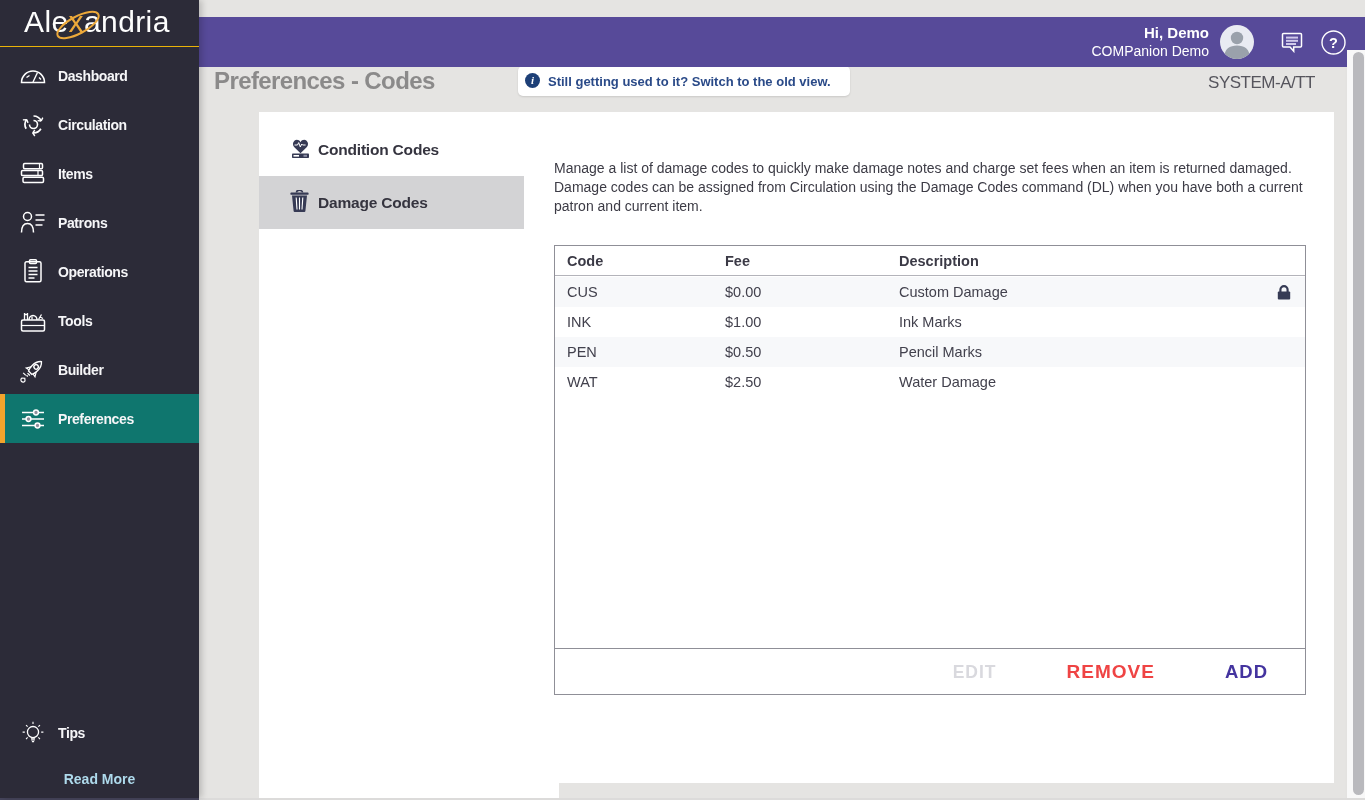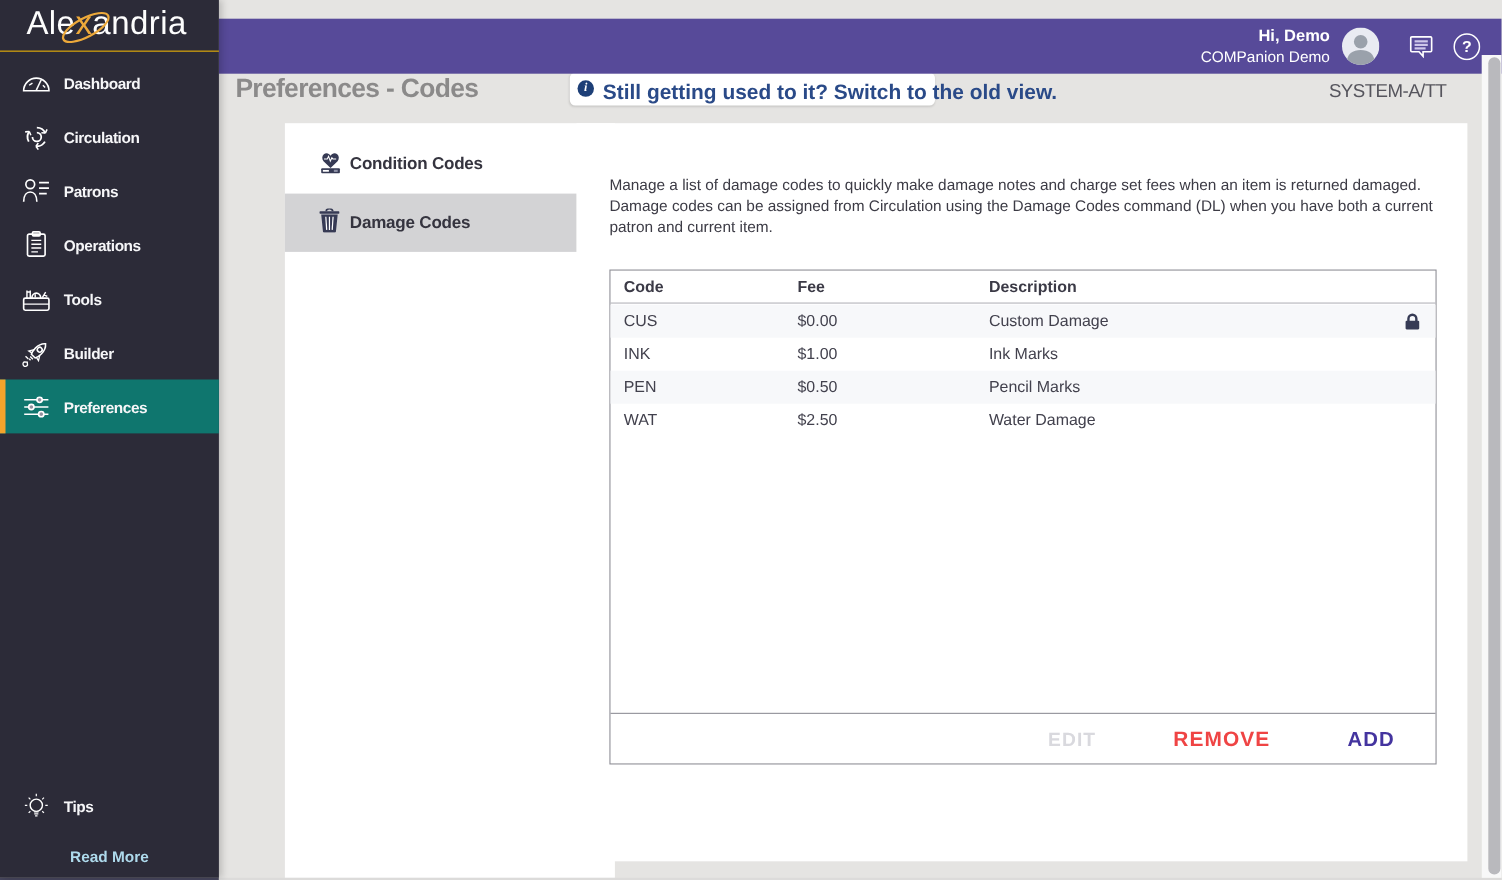--- a/index.html
+++ b/index.html
@@ -26,21 +26,21 @@
 #hiname .l1 { font-size:15px; font-weight:700; line-height:18px; }
 #hiname .l2 { font-size:14px; font-weight:400; line-height:19px; }
 #avatar { position:absolute; right:111px; top:8px; width:34px; height:34px; }
 #chatic { position:absolute; right:62px; top:15px; }
 #helpic { position:absolute; right:19px; top:13px; }
 
 
 #content { position:absolute; left:199px; top:50px; width:1148px; height:748px; background:#e5e4e2; box-shadow:inset 0 6px 6px -5px rgba(0,0,0,0.22); }
 #title { position:absolute; left:15px; top:17px; font-size:24px; font-weight:700; color:#8b8a8a; letter-spacing:-0.6px; }
 #pill { position:absolute; left:319px; top:16px; width:332px; height:30px; background:#fff; border-radius:5px; box-shadow:0 1px 2px rgba(0,0,0,0.12); }
-#pill .t { position:absolute; left:30px; top:7.5px; font-size:19px; font-weight:700; color:#2a4a88; white-space:nowrap; }
+#pill .t { position:absolute; left:30px; top:7.5px; font-size:13px; font-weight:700; color:#2a4a88; white-space:nowrap; }
 #pill .i { position:absolute; left:7px; top:7px; width:15px; height:15px; border-radius:50%; background:#1d3f77; color:#fff; font-size:11px; font-weight:700; font-family:"Liberation Serif",serif; font-style:italic; text-align:center; line-height:15px; }
 #system { position:absolute; right:32px; top:23px; font-size:17px; letter-spacing:-0.5px; font-weight:400; color:#56555d; }
 
 #lpanel { position:absolute; left:15px; top:62px; width:300px; height:686px; background:#fff;margin-left:45px; }
 .prow { position:relative; width:300px; height:53px; }
 .prow .ic { position:absolute; left:31px; top:50%; transform:translateY(-50%); }
 .prow .lb { position:absolute; left:59px; top:50%; transform:translateY(-50%); font-size:15.5px; font-weight:700; color:#35343f; letter-spacing:-0.2px; }
 .prow.sel { background:#d3d3d5; }
 
 #rpanel { position:absolute; left:325px; top:62px; width:810px; height:671px; background:#fff; }
@@ -213,20 +213,32 @@
             <path d="M20.2,9 l1.6,-3.4 M20.2,9 l-3.6,-0.4" stroke-width="1.4"></path>
           </g>
           <path d="M12.5,8.5 a4,4 0 1 1 -4,4" stroke-width="1.6"></path>
         </svg>
       </div>
       <div class="lb">Circulation</div>
     </div>
     <div class="nitem">
       <div class="ic">
         <svg width="26" height="23" viewBox="0 0 26 23" fill="none" stroke="#fff" stroke-width="1.5">
+          <rect x="3.5" y="1.5" width="19" height="5.2" rx="1.2"></rect>
+          <rect x="1.5" y="8.4" width="21" height="5.2" rx="1.2"></rect>
+          <rect x="3" y="15.3" width="20.5" height="5.2" rx="1.2"></rect>
+          <path d="M18,9 v4" stroke-width="1.2"></path>
+          <path d="M19.5,2 v4" stroke-width="1.2"></path>
+        </svg>
+      </div>
+      <div class="lb">Items</div>
+    </div>
+    <div class="nitem">
+      <div class="ic">
+        <svg width="26" height="23" viewBox="0 0 26 23" fill="none" stroke="#fff" stroke-width="1.5">
           <circle cx="7.5" cy="5.5" r="4"></circle>
           <path d="M1.5,21.5 c0,-6.5 3,-9 6,-9 s6,2.5 6,9"></path>
           <path d="M15.5,4 h9 M15.5,9 h9 M15.5,14 h7" stroke-width="1.6"></path>
         </svg>
       </div>
       <div class="lb">Patrons</div>
     </div>
     <div class="nitem">
       <div class="ic">
         <svg width="22" height="25" viewBox="0 0 22 25" fill="none" stroke="#fff" stroke-width="1.5">

